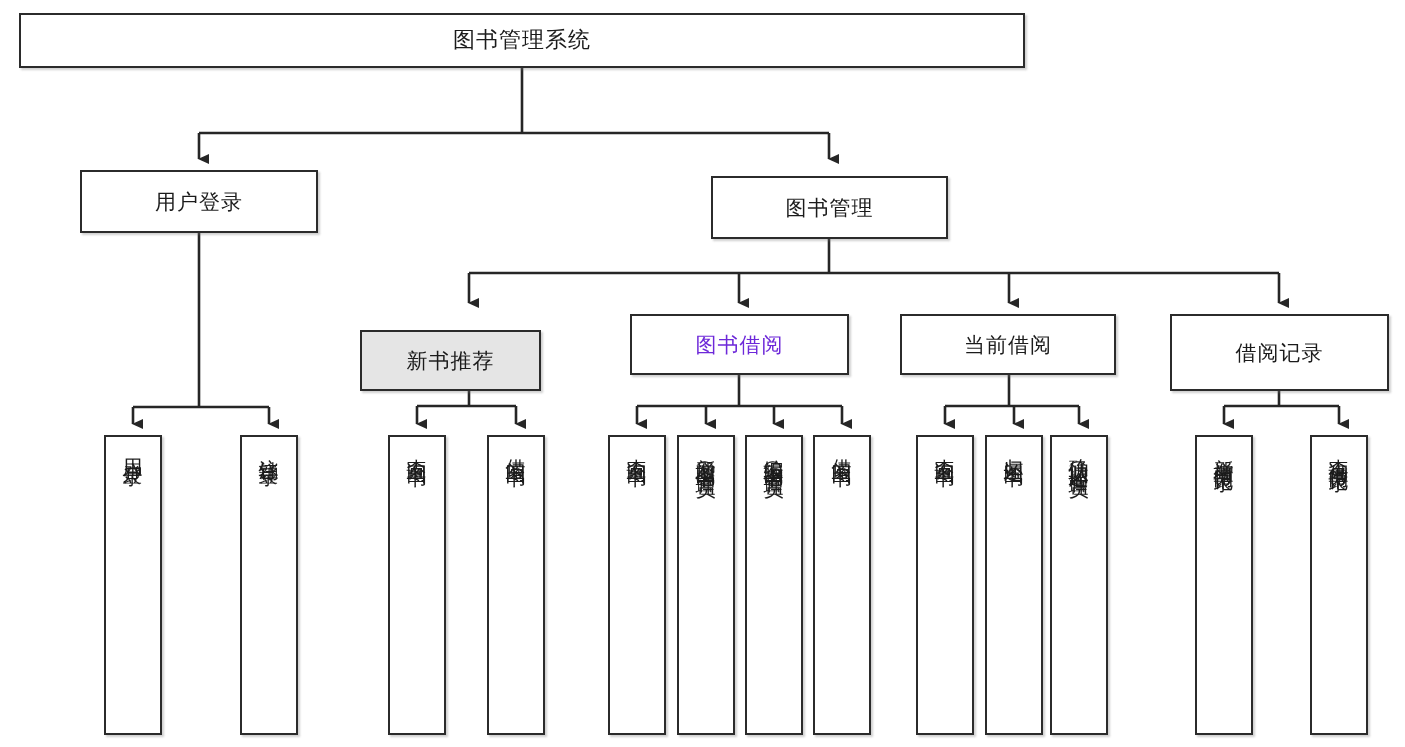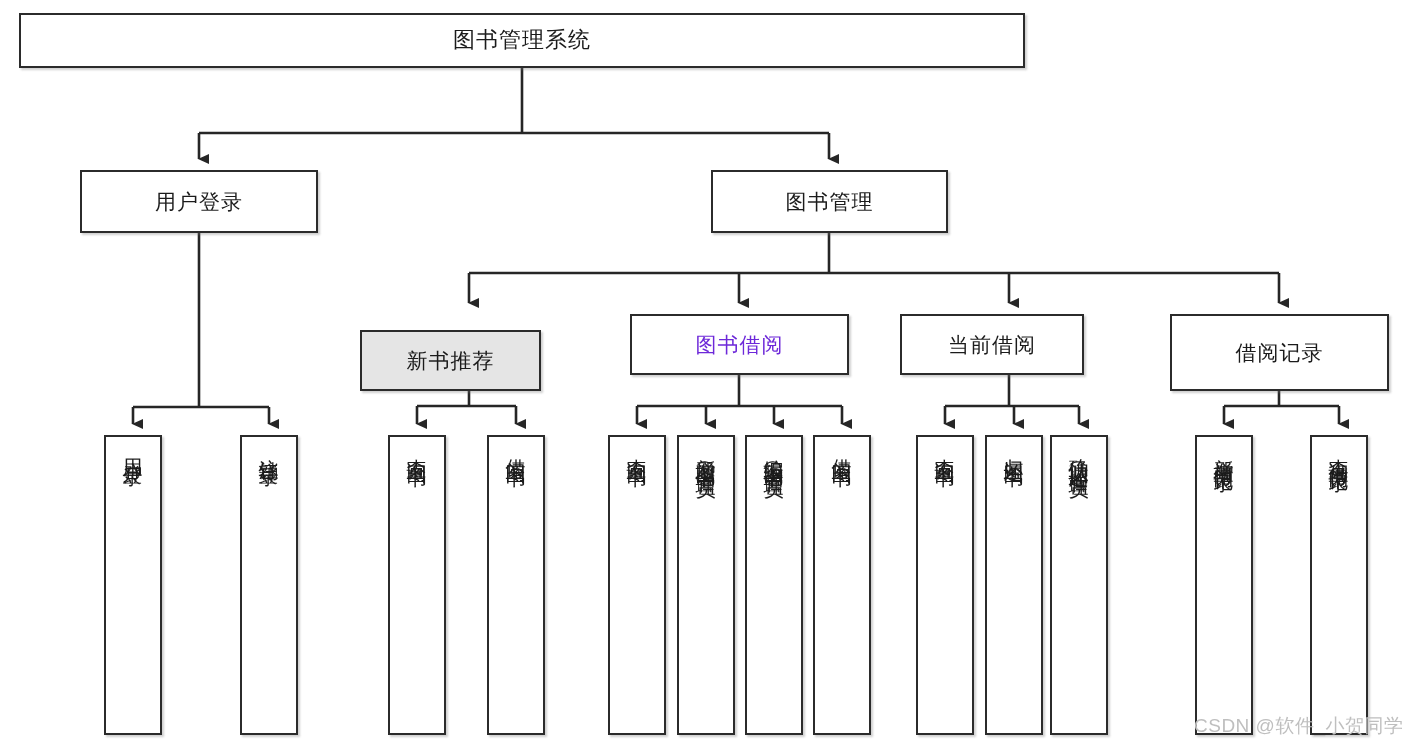--- a/index.html
+++ b/index.html
@@ -118,30 +118,30 @@
       </g>
   </svg>
 
   <div id="node-layer">
       <div class="node horizontal root" style="left: 19px; top: 13px; width: 1006px; height: 55px; border-color: rgb(43, 43, 43); background: rgb(255, 255, 255);">
         <span class="label" style="color: rgb(27, 27, 27);">图书管理系统</span>
       </div>
       <div class="node horizontal" style="left: 80px; top: 170px; width: 238px; height: 63px; border-color: rgb(43, 43, 43); background: rgb(255, 255, 255);">
         <span class="label" style="color: rgb(27, 27, 27);">用户登录</span>
       </div>
-      <div class="node horizontal" style="left: 711px; top: 170px; width: 237px; height: 63px; border-color: rgb(43, 43, 43); background: rgb(255, 255, 255);">
+      <div class="node horizontal" style="left: 711px; top: 176px; width: 237px; height: 63px; border-color: rgb(43, 43, 43); background: rgb(255, 255, 255);">
         <span class="label" style="color: rgb(27, 27, 27);">图书管理</span>
       </div>
       <div class="node horizontal" style="left: 360px; top: 330px; width: 181px; height: 61px; border-color: rgb(43, 43, 43); background: #e5e5e5;">
         <span class="label" style="color: rgb(27, 27, 27);">新书推荐</span>
       </div>
       <div class="node horizontal" style="left: 630px; top: 314px; width: 219px; height: 61px; border-color: rgb(43, 43, 43); background: rgb(255, 255, 255);">
         <span class="label" style="color: #6d28d9;">图书借阅</span>
       </div>
-      <div class="node horizontal" style="left: 900px; top: 314px; width: 184px; height: 61px; border-color: rgb(43, 43, 43); background: rgb(255, 255, 255);">
+      <div class="node horizontal" style="left: 900px; top: 314px; width: 216px; height: 61px; border-color: rgb(43, 43, 43); background: rgb(255, 255, 255);">
         <span class="label" style="color: rgb(27, 27, 27);">当前借阅</span>
       </div>
       <div class="node horizontal" style="left: 1170px; top: 314px; width: 219px; height: 77px; border-color: rgb(43, 43, 43); background: rgb(255, 255, 255);">
         <span class="label" style="color: rgb(27, 27, 27);">借阅记录</span>
       </div>
       <div class="node vertical" style="left: 104px; top: 435px; width: 58px; height: 300px; border-color: rgb(43, 43, 43); background: rgb(255, 255, 255);">
         <span class="label" style="color: rgb(27, 27, 27);">用户登录</span>
       </div>
       <div class="node vertical" style="left: 240px; top: 435px; width: 58px; height: 300px; border-color: rgb(43, 43, 43); background: rgb(255, 255, 255);">
         <span class="label" style="color: rgb(27, 27, 27);">注销登录</span>
@@ -174,15 +174,14 @@
         <span class="label" style="color: rgb(27, 27, 27);">确认归还（管理员）</span>
       </div>
       <div class="node vertical" style="left: 1195px; top: 435px; width: 58px; height: 300px; border-color: rgb(43, 43, 43); background: rgb(255, 255, 255);">
         <span class="label" style="color: rgb(27, 27, 27);">新增借阅记录</span>
       </div>
       <div class="node vertical" style="left: 1310px; top: 435px; width: 58px; height: 300px; border-color: rgb(43, 43, 43); background: rgb(255, 255, 255);">
         <span class="label" style="color: rgb(27, 27, 27);">查询借阅记录</span>
       </div>
     </div>
 
-  <div class="watermark" style="left: 1194px; top: 713px; color: rgb(191, 191, 191);">CSDN @软件_小贺同学</div>
 
 </div>
 
 </body></html>

